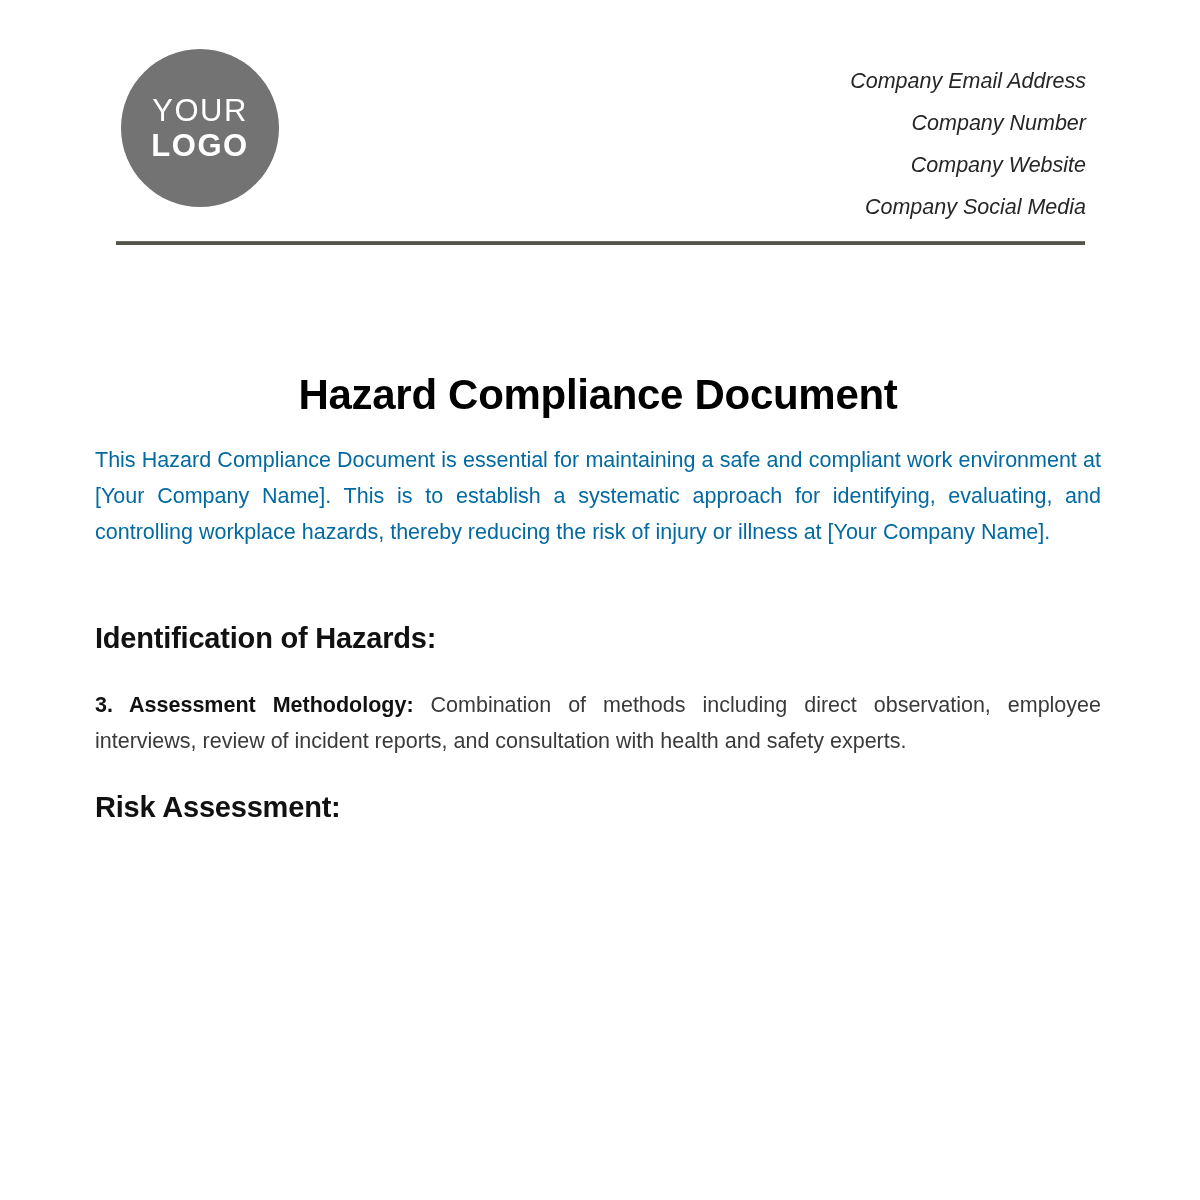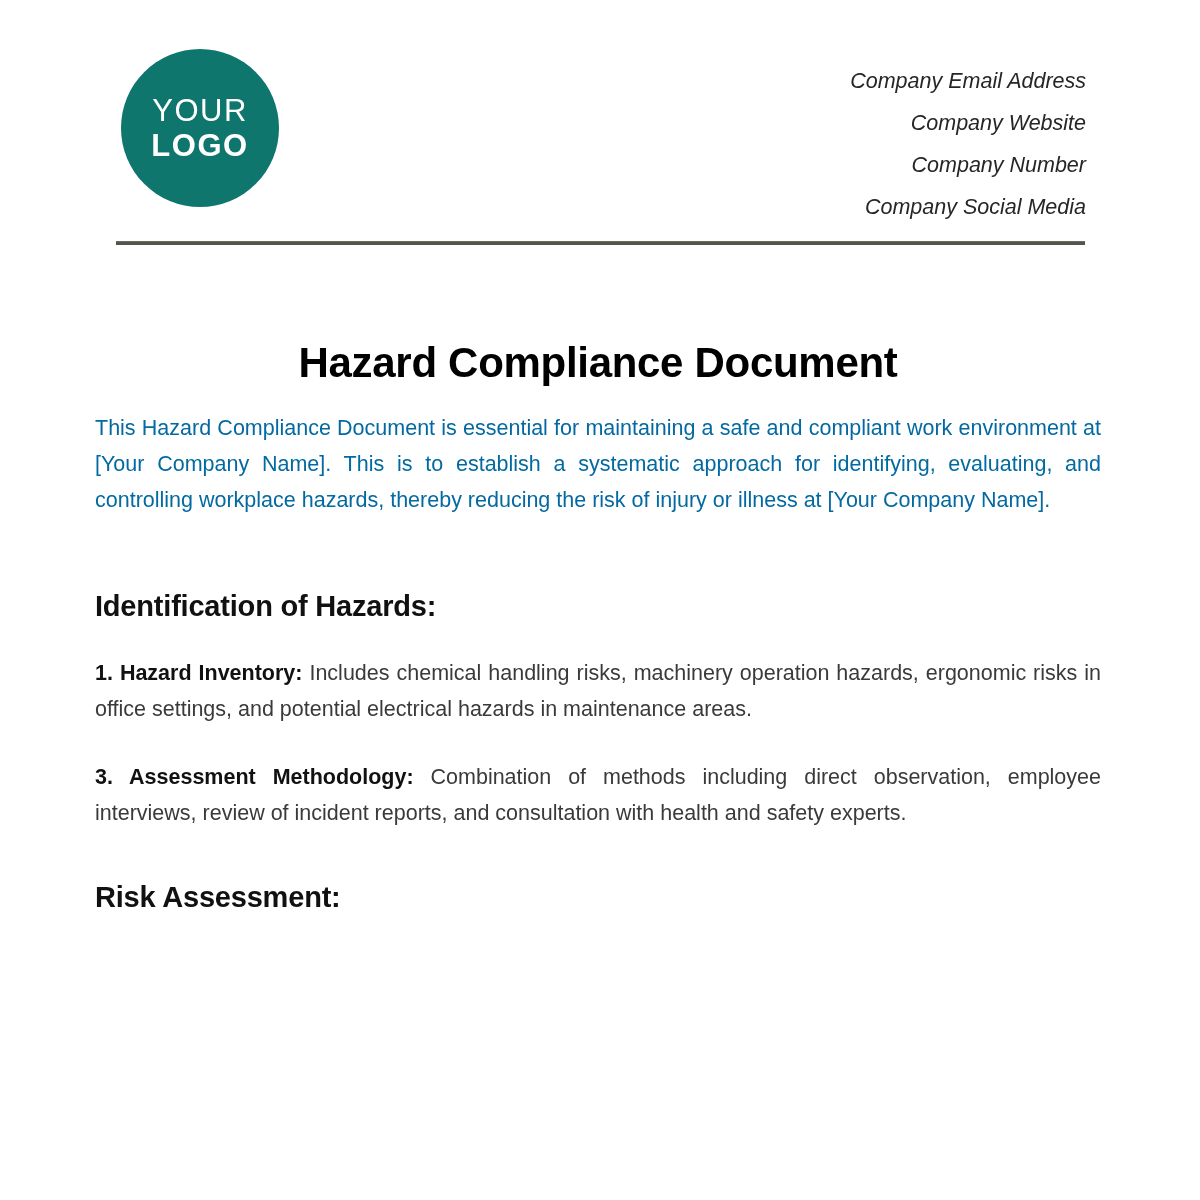--- a/index.html
+++ b/index.html
@@ -33,21 +33,21 @@
     height: 250px;
   }
 
   .logo-badge {
     position: absolute;
     left: 121px;
     top: 49px;
     width: 158px;
     height: 158px;
     border-radius: 50%;
-    background: #0f766e;
+    background: #737373;
     display: flex;
     flex-direction: column;
     align-items: center;
     justify-content: center;
     line-height: 1;
   }
   .logo-line-1 {
     color: #ffffff;
     font-size: 31px;
     font-weight: 400;
@@ -94,21 +94,21 @@
     top: 250px;
     width: 1006px;
   }
 
   .doc-title {
     font-size: 42px;
     font-weight: 700;
     color: #000000;
     text-align: center;
     letter-spacing: -0.3px;
-    margin-top: 88px;
+    margin-top: 120px;
     margin-bottom: 0;
     line-height: 1.2;
   }
 
   .intro-paragraph {
     font-size: 21.5px;
     line-height: 36px;
     color: #0369a1;
     text-align: justify;
     text-justify: inter-word;
@@ -129,57 +129,53 @@
     color: #3a3a3a;
     text-align: justify;
     text-justify: inter-word;
   }
   .numbered-item .item-label {
     font-weight: 700;
     color: #111111;
   }
 
   .section-heading.clipped {
-    margin-top: 50px;
+    margin-top: 32px;
   }
 </style>
 </head>
 <body>
 
 <div class="page">
 
   <div class="header">
 
     <div class="logo-badge">
       <div class="logo-line-1">YOUR</div>
       <div class="logo-line-2">LOGO</div>
     </div>
 
     <div class="contact-block">
       <div class="contact-line">Company Email Address</div>
+      <div class="contact-line">Company Number</div>
       <div class="contact-line">Company Website</div>
-      <div class="contact-line">Company Number</div>
       <div class="contact-line">Company Social Media</div>
     </div>
 
     <div class="header-rule"></div>
   </div>
 
   <div class="content">
 
     <h1 class="doc-title">Hazard Compliance Document</h1>
 
     <p class="intro-paragraph">This Hazard Compliance Document is essential for maintaining a safe and compliant work environment at [Your Company Name]. This is to establish a systematic approach for identifying, evaluating, and controlling workplace hazards, thereby reducing the risk of injury or illness at [Your Company Name].</p>
 
     <h2 class="section-heading">Identification of Hazards:</h2>
 
-    <p class="numbered-item">
-      <span class="item-label">1. Hazard Inventory:</span>
-      <span>Includes chemical handling risks, machinery operation hazards, ergonomic risks in office settings, and potential electrical hazards in maintenance areas.</span>
-    </p>
 
 
     <p class="numbered-item">
       <span class="item-label">3. Assessment Methodology:</span>
       <span>Combination of methods including direct observation, employee interviews, review of incident reports, and consultation with health and safety experts.</span>
     </p>
 
     <h2 class="section-heading clipped">Risk Assessment:</h2>
 
   </div>

